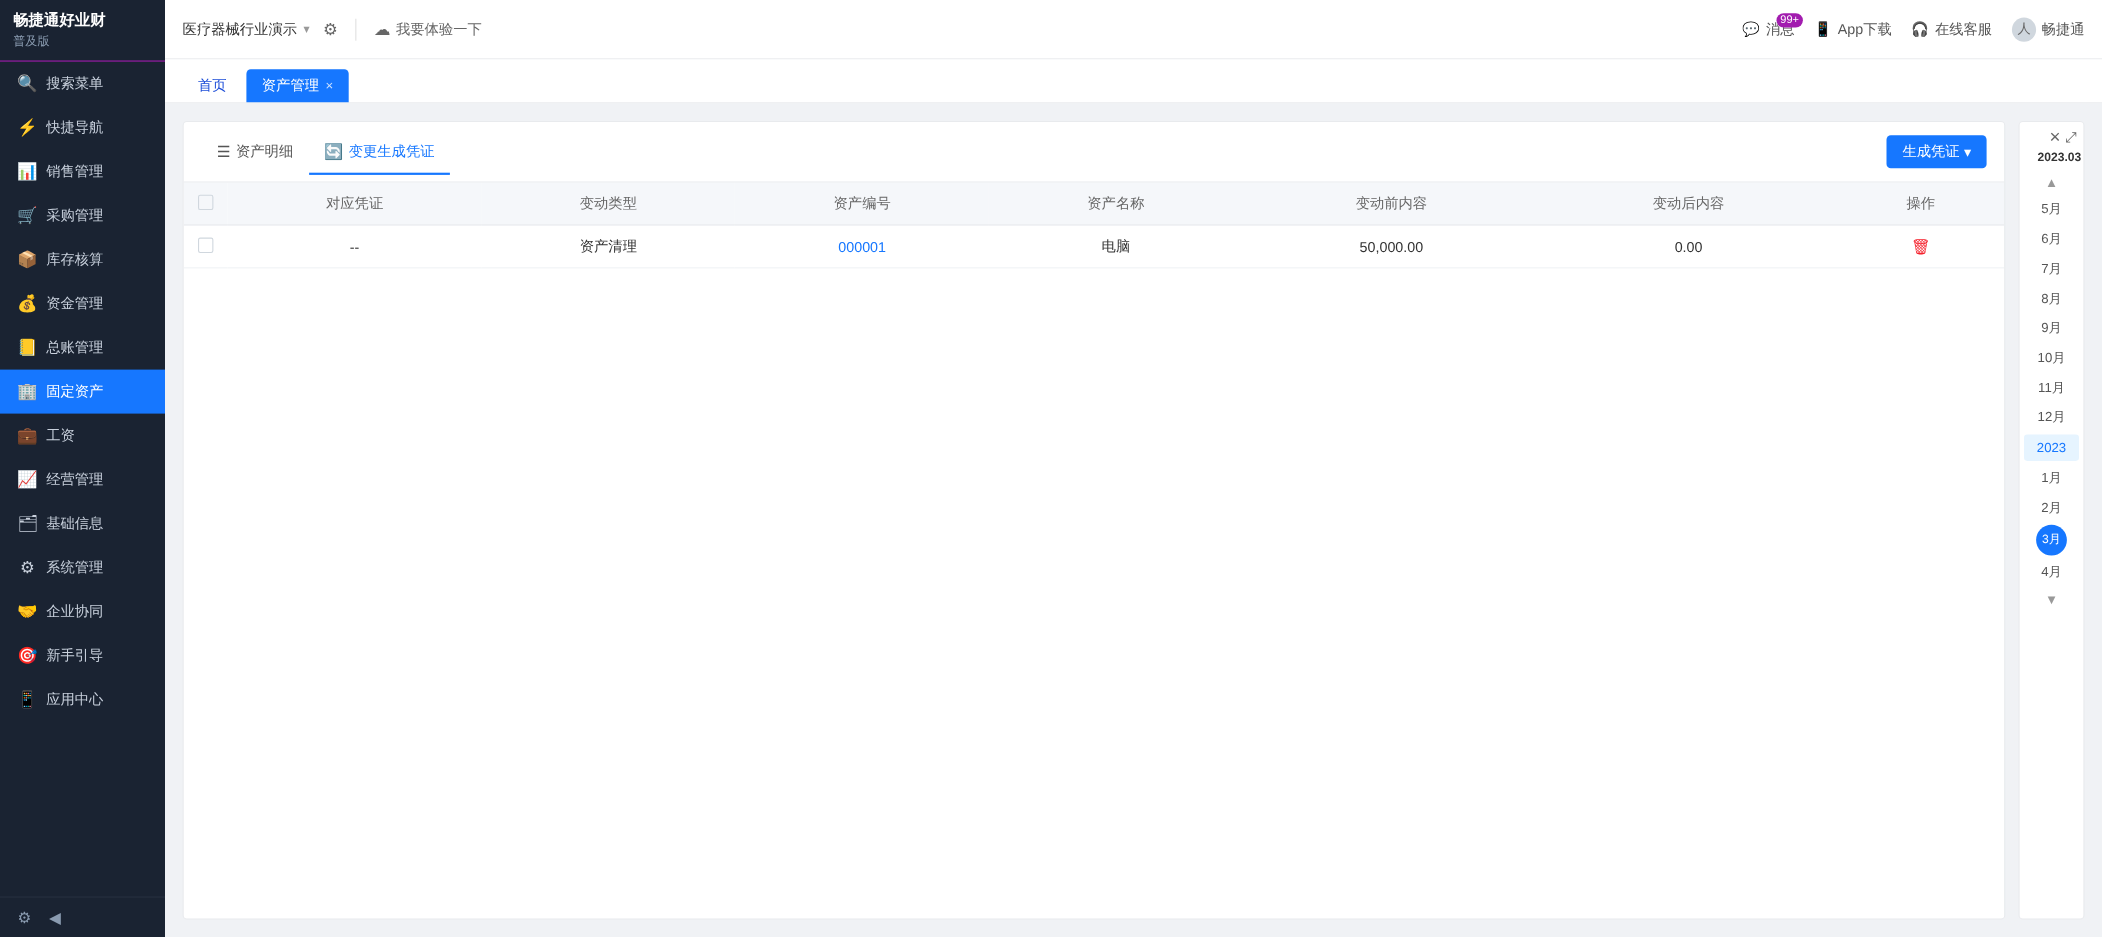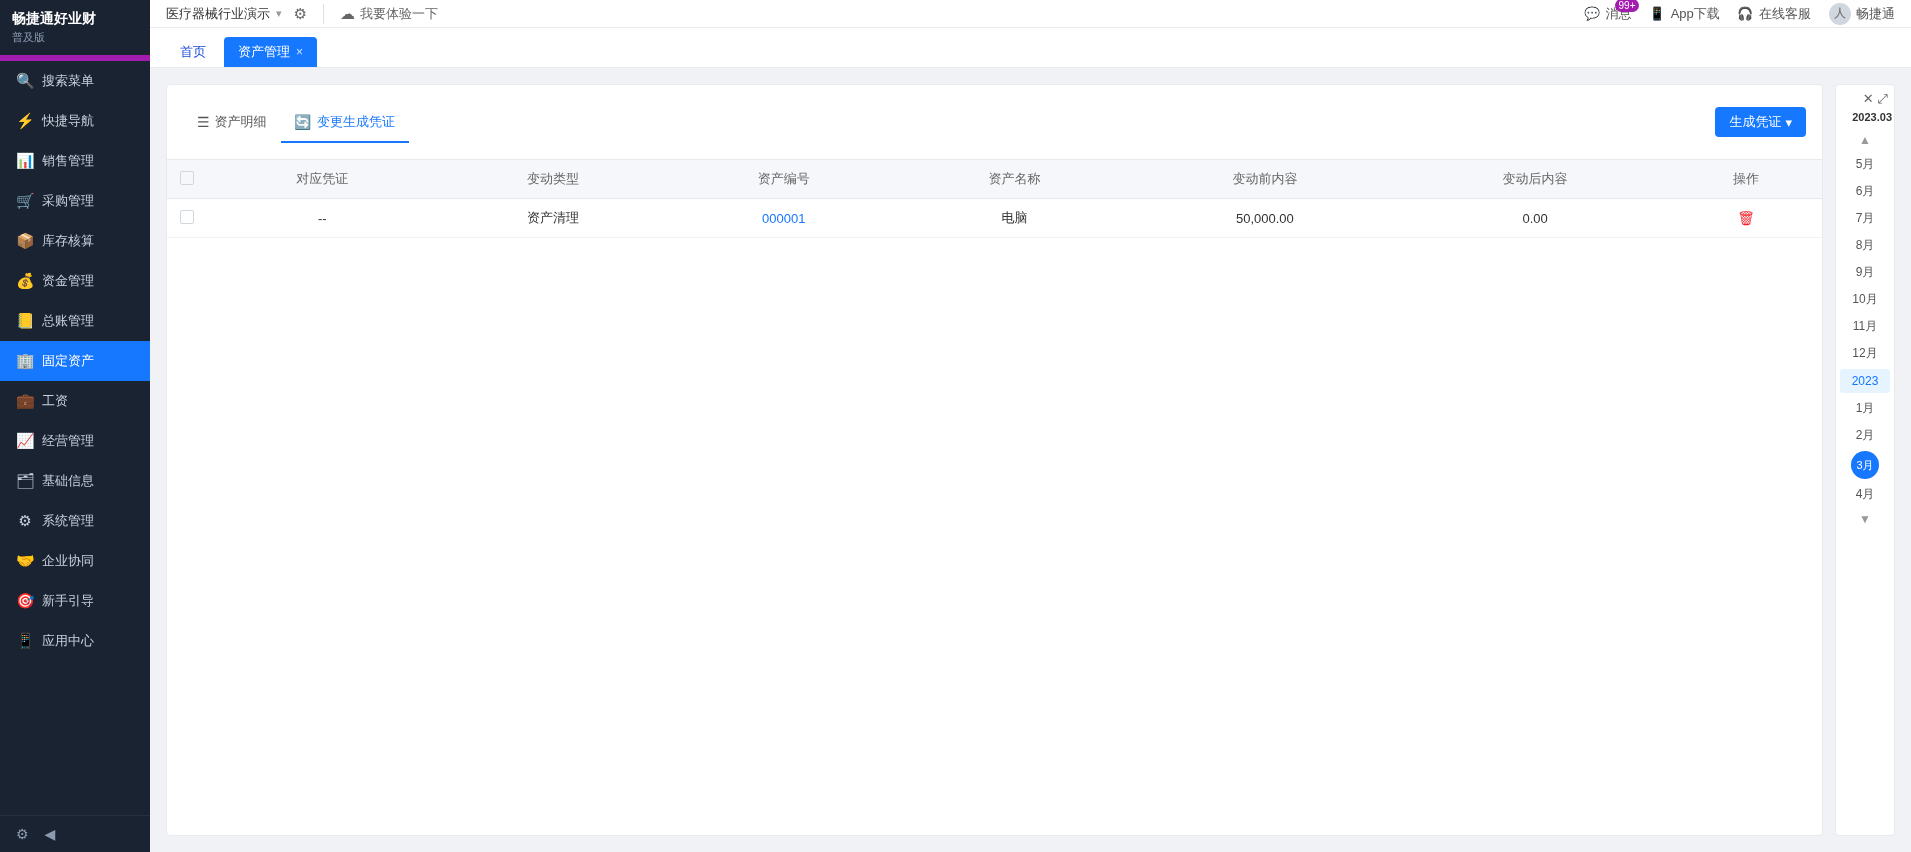--- a/index.html
+++ b/index.html
@@ -11,21 +11,21 @@
       background: #1a2332;
       color: #c8d0dc;
       display: flex;
       flex-direction: column;
       height: 100%;
       flex-shrink: 0;
     }
     .sidebar-logo {
       padding: 10px 12px;
       background: #1a2332;
-      border-bottom: 6px solid #a21caf;
+      border-bottom: 1px solid #a21caf;
       display: flex;
       flex-direction: column;
       align-items: flex-start;
     }
     .sidebar-logo-title {
       color: #fff;
       font-size: 14px;
       font-weight: bold;
     }
     .sidebar-logo-sub {
@@ -66,21 +66,21 @@
     .main {
       flex: 1;
       display: flex;
       flex-direction: column;
       overflow: hidden;
     }
 
     
     .topbar {
       background: #fff;
-      height: 28px;
+      height: 54px;
       display: flex;
       align-items: center;
       padding: 0 16px;
       border-bottom: 1px solid #e8eaed;
       gap: 12px;
     }
     .topbar-company {
       display: flex;
       align-items: center;
       gap: 6px;
@@ -185,21 +185,21 @@
       color: #fff;
       border: none;
       border-radius: 4px;
       padding: 6px 14px;
       font-size: 13px;
       cursor: pointer;
       display: flex;
       align-items: center;
       gap: 4px;
     }
-    .sub-tabs-right { margin-left: auto; padding: 22px 0; }
+    .sub-tabs-right { margin-left: auto; padding: 12px 0; }
 
     
     .table-wrap {
       flex: 1;
       overflow: auto;
     }
     table {
       width: 100%;
       border-collapse: collapse;
       font-size: 13px;

